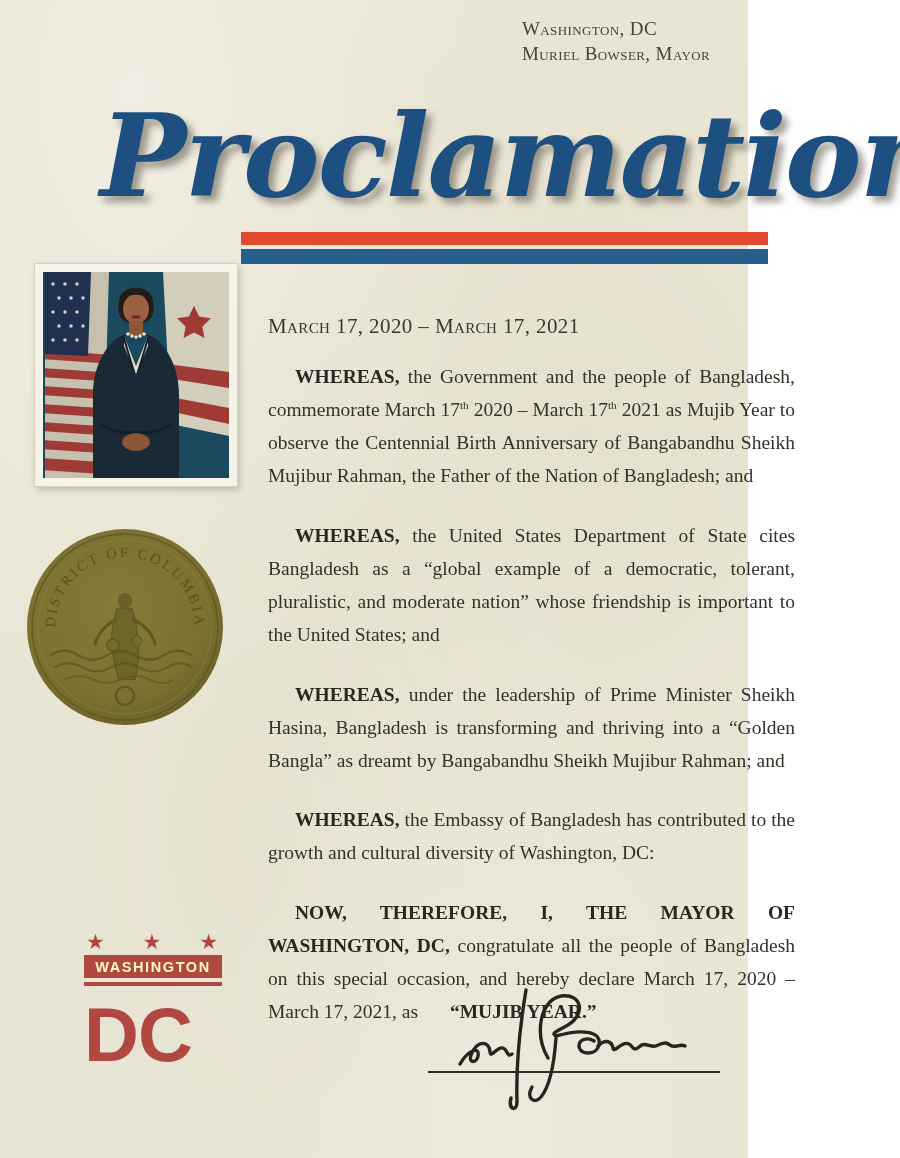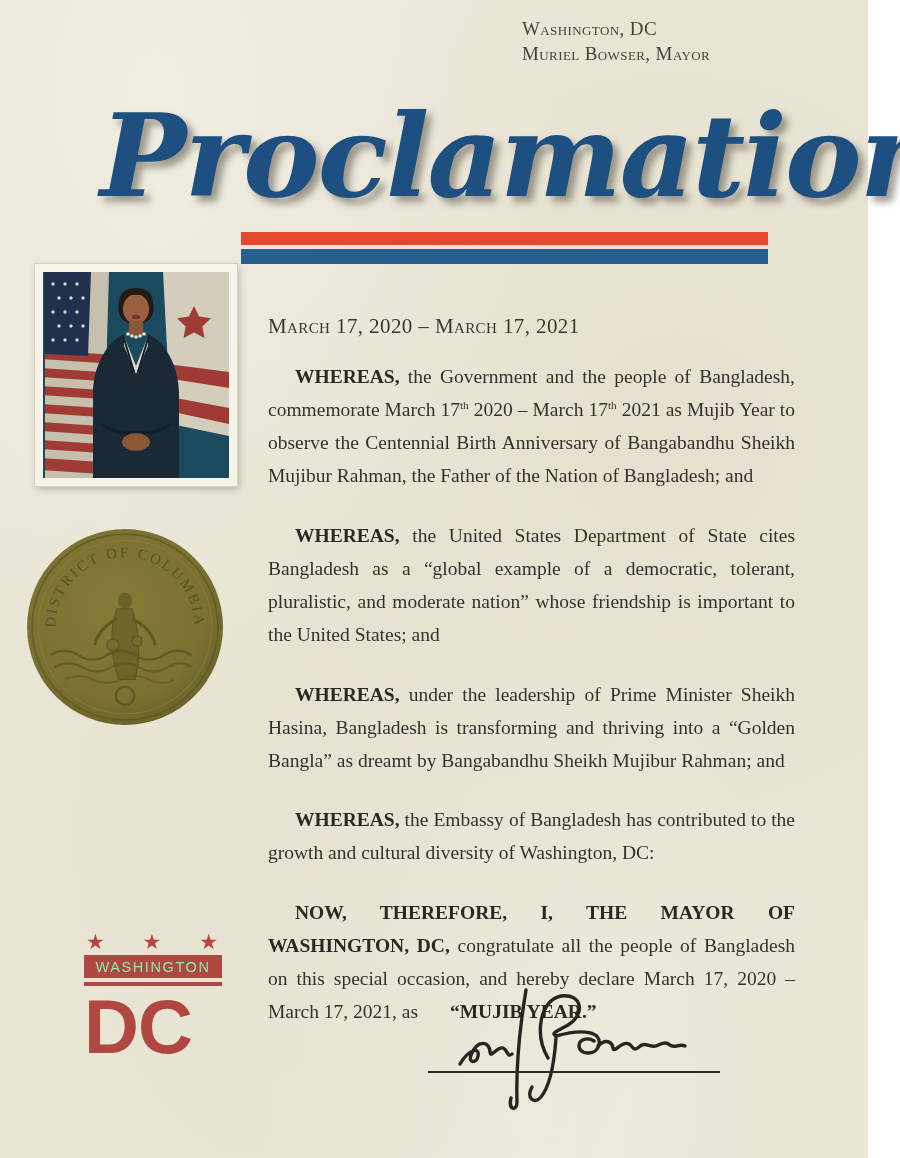--- a/index.html
+++ b/index.html
@@ -1,18 +1,18 @@
 <!DOCTYPE html>
 <html><head>
 <meta charset="utf-8">
 <style>
   html,body{margin:0;padding:0;}
   body{width:900px;height:1158px;overflow:hidden;font-family:"Liberation Serif","DejaVu Serif",serif;}
   .page{
-    position:relative;width:868px;height:1158px;
+    position:relative;width:748px;height:1158px;
     background:
       radial-gradient(ellipse at 18% 8%, rgba(255,255,255,.28), transparent 42%),
       radial-gradient(ellipse at 78% 38%, rgba(214,205,176,.20), transparent 52%),
       radial-gradient(ellipse at 35% 72%, rgba(216,208,180,.18), transparent 46%),
       radial-gradient(ellipse at 60% 95%, rgba(255,255,255,.15), transparent 40%),
       #eae6d6;
     color:#33302a;
   }
   
   .letterhead{position:absolute;left:522px;top:16px;font-variant:small-caps;
@@ -35,24 +35,24 @@
   .photo-frame svg{display:block;width:186px;height:206px;}
   
   .seal{position:absolute;left:24px;top:526px;width:202px;height:202px;}
   .seal svg{display:block;width:202px;height:202px;}
   
   .dc-logo{position:absolute;left:84px;top:932px;width:148px;color:#b04741;
     font-family:"Liberation Sans","DejaVu Sans",sans-serif;text-align:left;}
   .stars{display:flex;justify-content:space-between;width:132px;margin:0 0 0 2px;
     font-family:"DejaVu Sans",sans-serif;font-size:21px;line-height:20px;color:#b04741;}
   .we-are{font-size:29px;font-weight:bold;letter-spacing:2px;line-height:32px;margin-top:2px;}
-  .wash-bar{background:#b04741;color:#86efac;font-size:14.5px;font-weight:normal;
+  .wash-bar{background:#b04741;color:#fef9c3;font-size:14.5px;font-weight:bold;
     letter-spacing:1.6px;text-align:center;padding:4px 0 3px;margin-top:3px;width:138px;}
   .logo-rule{height:4px;background:#b04741;width:138px;margin-top:4px;}
-  .dc-big{font-size:76px;line-height:74px;font-weight:bold;letter-spacing:-1px;margin-top:4px;}
+  .dc-big{font-size:76px;line-height:74px;font-weight:bold;letter-spacing:-1px;margin-top:12px;}
   
   .content{position:absolute;left:268px;top:292px;width:527px;}
   .content h1{margin:0;font-size:43px;font-weight:normal;letter-spacing:1px;
     text-align:center;color:#23211c;line-height:1.1;}
   .daterange{margin-top:22px;font-variant:small-caps;font-size:21px;color:#3a372f;letter-spacing:.4px;}
   .paragraphs{margin-top:22px;}
   .paragraphs p{margin:0 0 27px;font-size:19.5px;line-height:1.69;text-align:justify;color:#34312a;}
   .paragraphs p:last-child{margin-bottom:0;}
   .paragraphs .b{font-weight:bold;color:#2b2822;margin-left:27px;}
   .paragraphs sup{font-size:.58em;vertical-align:super;line-height:0;}

